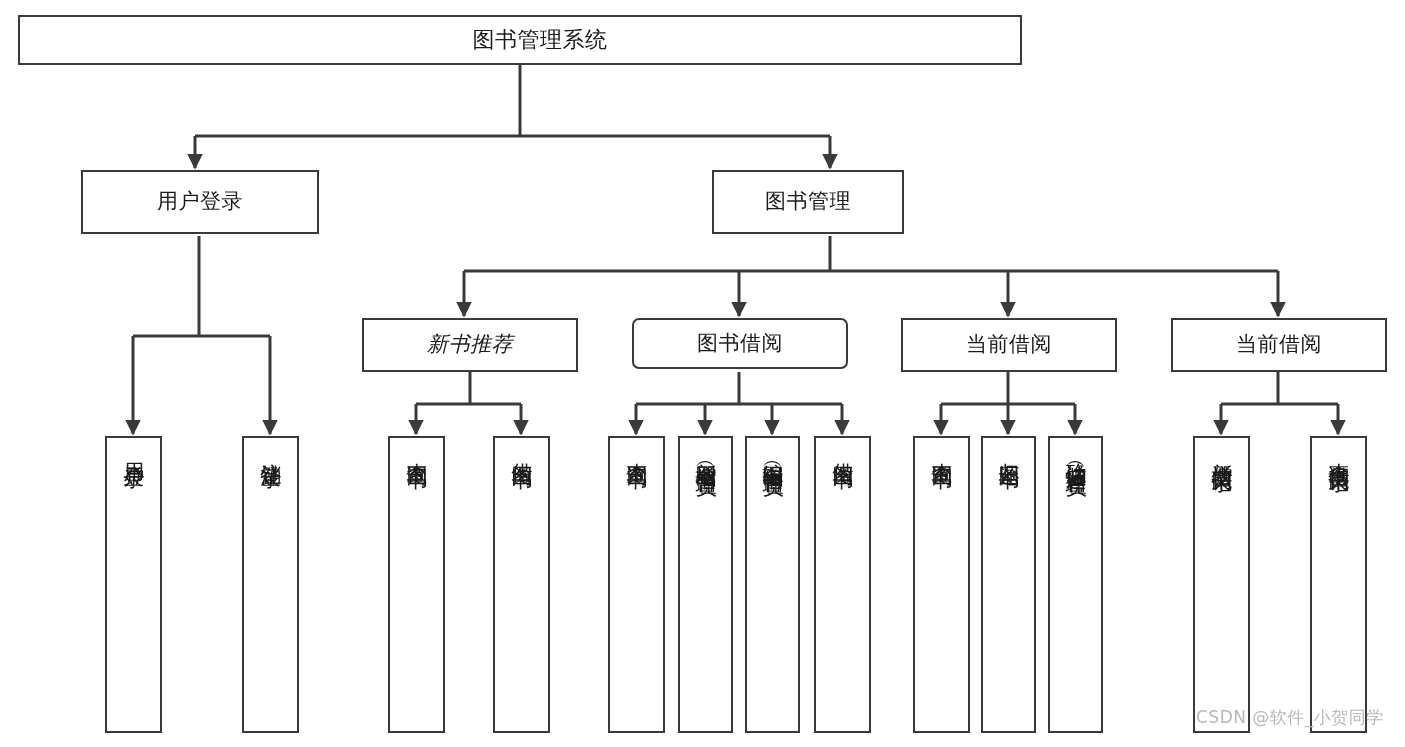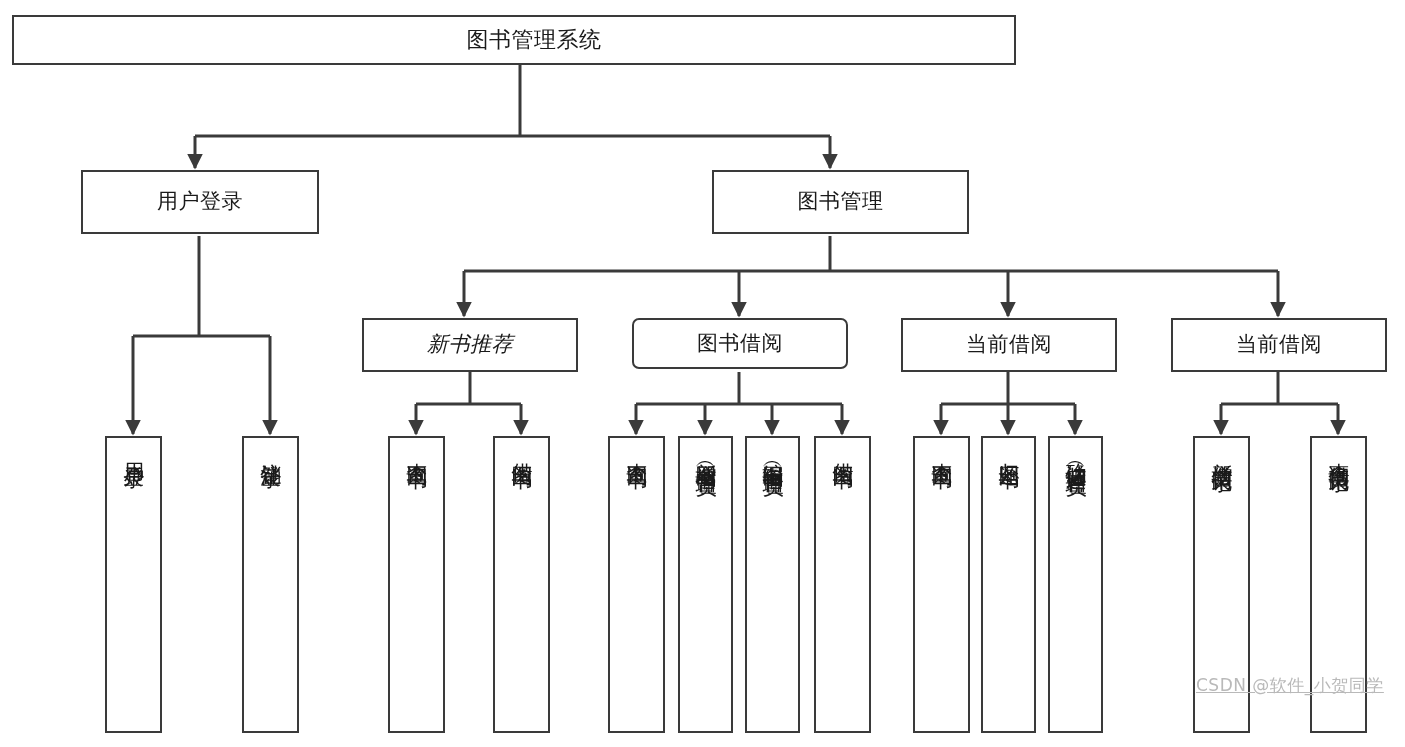--- a/index.html
+++ b/index.html
@@ -113,28 +113,28 @@
       <path d="M 1008 404 L 1008 434" marker-end="url(#arrow)"></path>
       <path d="M 1075 404 L 1075 434" marker-end="url(#arrow)"></path>
 
       <path d="M 1278 372 L 1278 404"></path>
       <path d="M 1221 404 L 1338 404"></path>
       <path d="M 1221 404 L 1221 434" marker-end="url(#arrow)"></path>
       <path d="M 1338 404 L 1338 434" marker-end="url(#arrow)"></path>
     </g>
   </svg>
 
-  <div class="node h root" style="left:12px; top:15px; width:1004px; height:50px;padding-left:40px;">
+  <div class="node h root" style="left:18px; top:15px; width:1004px; height:50px;padding-left:40px;">
     <span>图书管理系统</span>
   </div>
 
   <div class="node h" style="left:81px; top:170px; width:238px; height:64px;">
     <span>用户登录</span>
   </div>
-  <div class="node h" style="left:712px; top:170px; width:257px; height:64px;">
+  <div class="node h" style="left:712px; top:170px; width:192px; height:64px;">
     <span>图书管理</span>
   </div>
 
   <div class="node h" style="left:362px; top:318px; width:216px; height:54px;font-style:italic;">
     <span>新书推荐</span>
   </div>
   <div class="node h" style="left:632px; top:318px; width:216px; height:51px;border-radius:7px;">
     <span>图书借阅</span>
   </div>
   <div class="node h" style="left:901px; top:318px; width:216px; height:54px;justify-content:center;">
@@ -181,15 +181,15 @@
     <span class="vtext">确认归还（管理员）</span>
   </div>
 
   <div class="node v" style="left:1193px; top:436px; width:57px; height:297px;">
     <span class="vtext">新增借阅记录</span>
   </div>
   <div class="node v" style="left:1310px; top:436px; width:57px; height:297px;">
     <span class="vtext">查询借阅记录</span>
   </div>
 
-  <div class="watermark" style="left:1196px; top:674px;text-decoration:underline;">CSDN @软件_小贺同学</div>
+  <div class="watermark" style="left:1196px; top:706px;">CSDN @软件_小贺同学</div>
 
 </div>
 
 </body></html>

